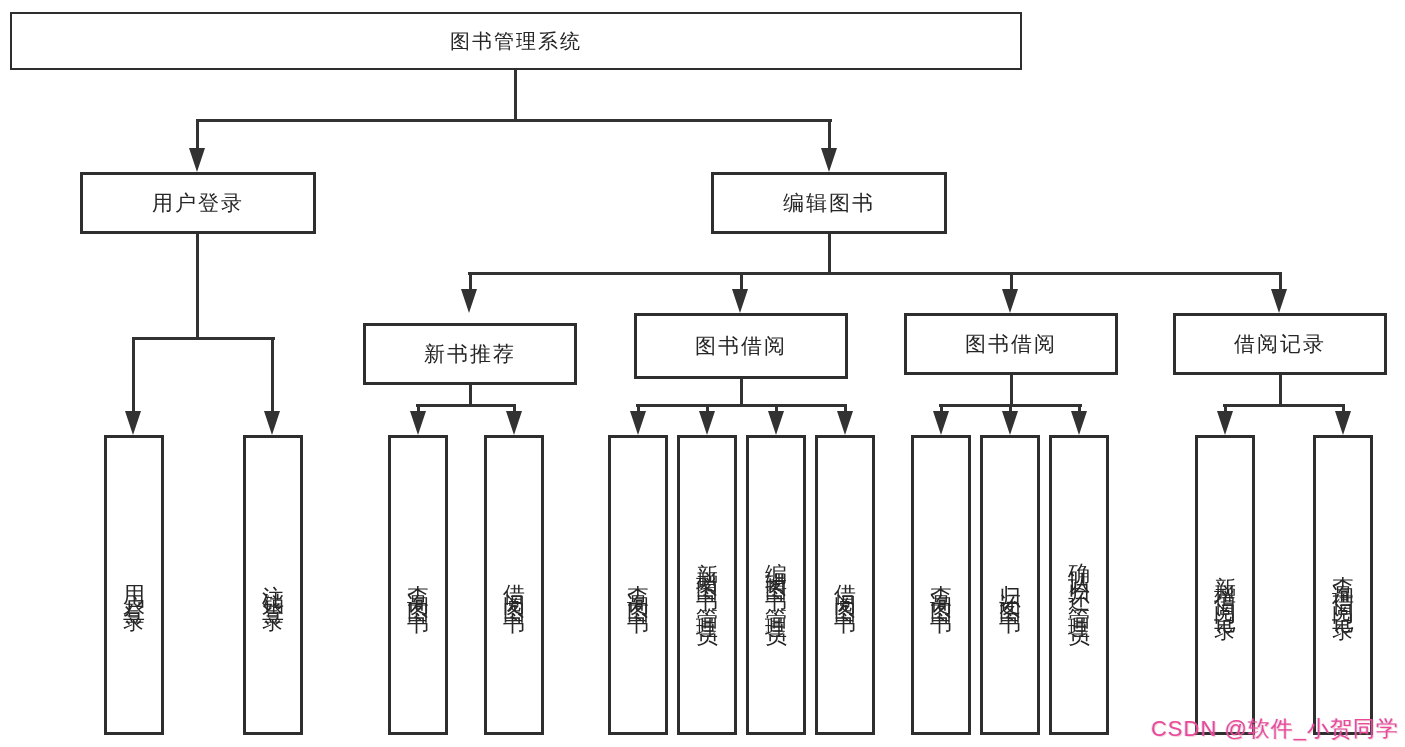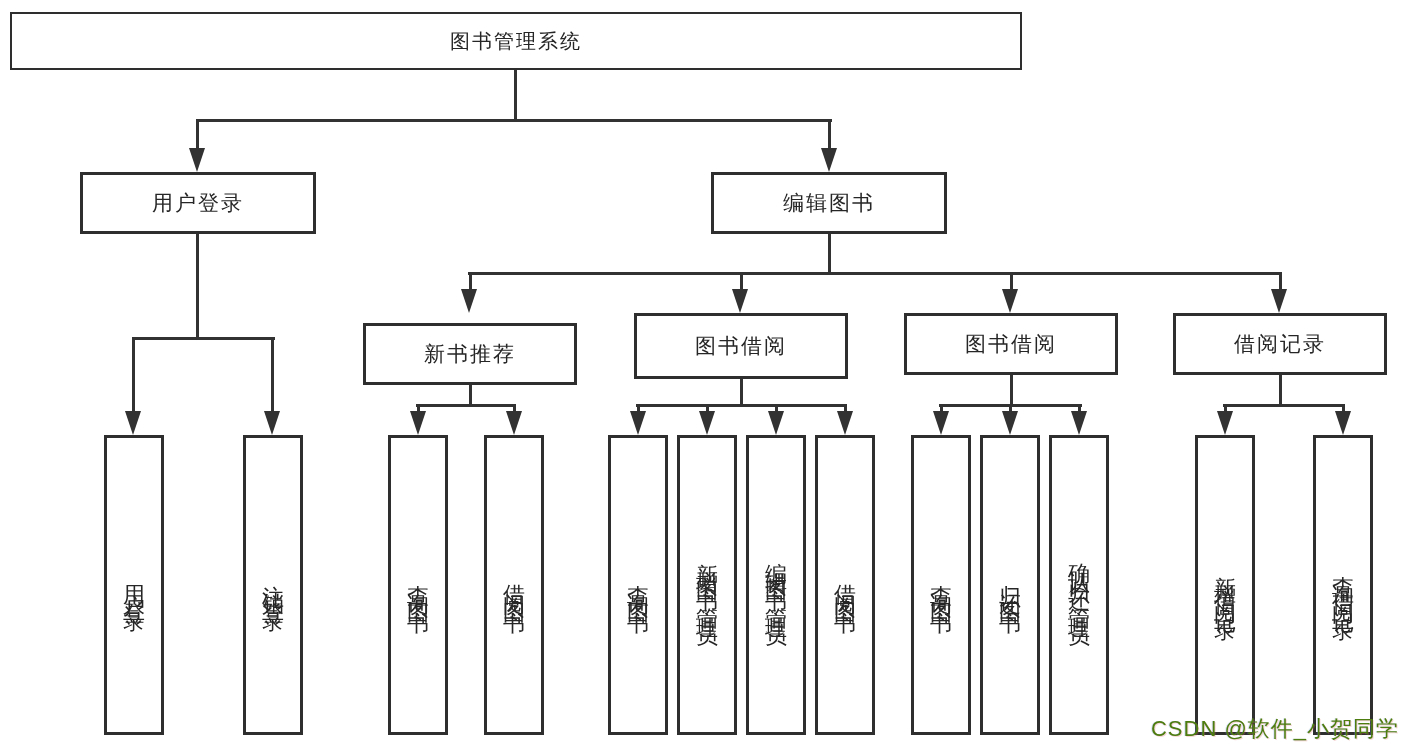--- a/index.html
+++ b/index.html
@@ -34,21 +34,21 @@
   .arrow{
     position:absolute;width:0;height:0;z-index:1;
     border-left:8px solid transparent;
     border-right:8px solid transparent;
     border-top:24px solid #323232;
   }
   .watermark{
     position:absolute;
     right:6px;bottom:3px;
     font-size:22px;
-    color:#4d7c0f;
+    color:#ec4899;
     letter-spacing:1px;
     z-index:3;
     text-shadow:1px 1px 0 rgba(222,110,110,0.28),-1px 0 0 rgba(120,150,230,0.28);
   }
 </style>
 </head>
 <body>
 
 <div class="diagram">
 

